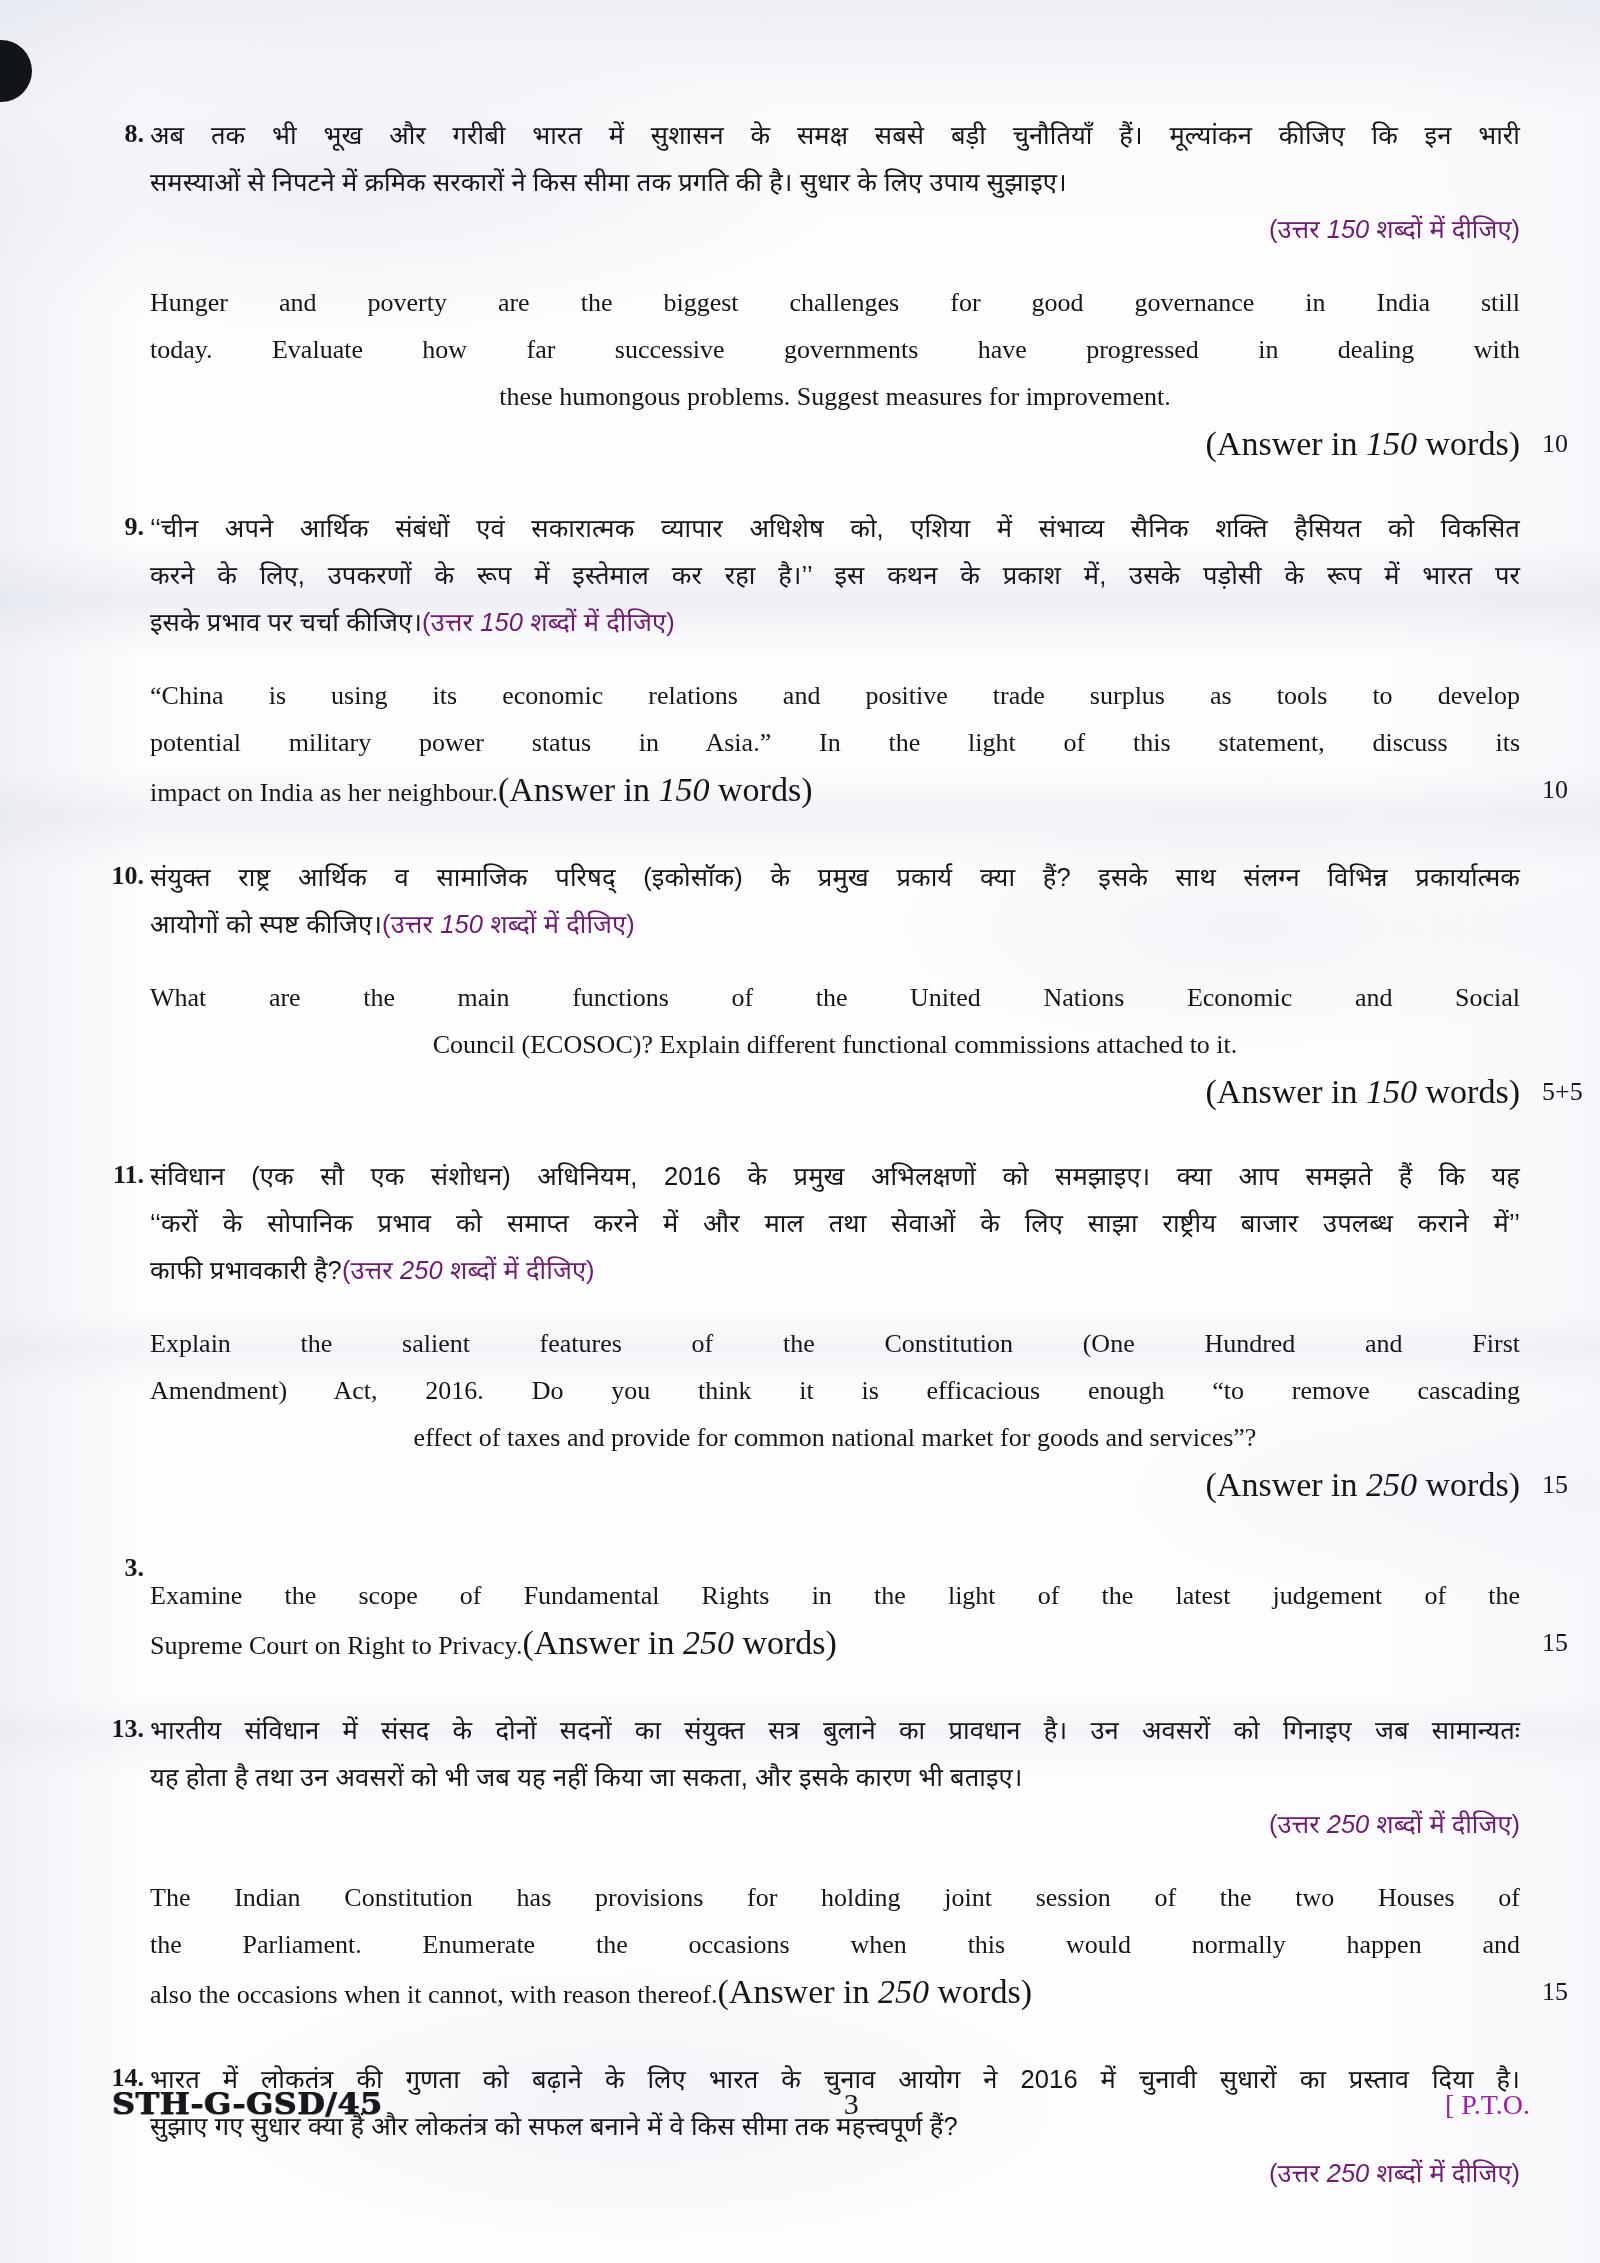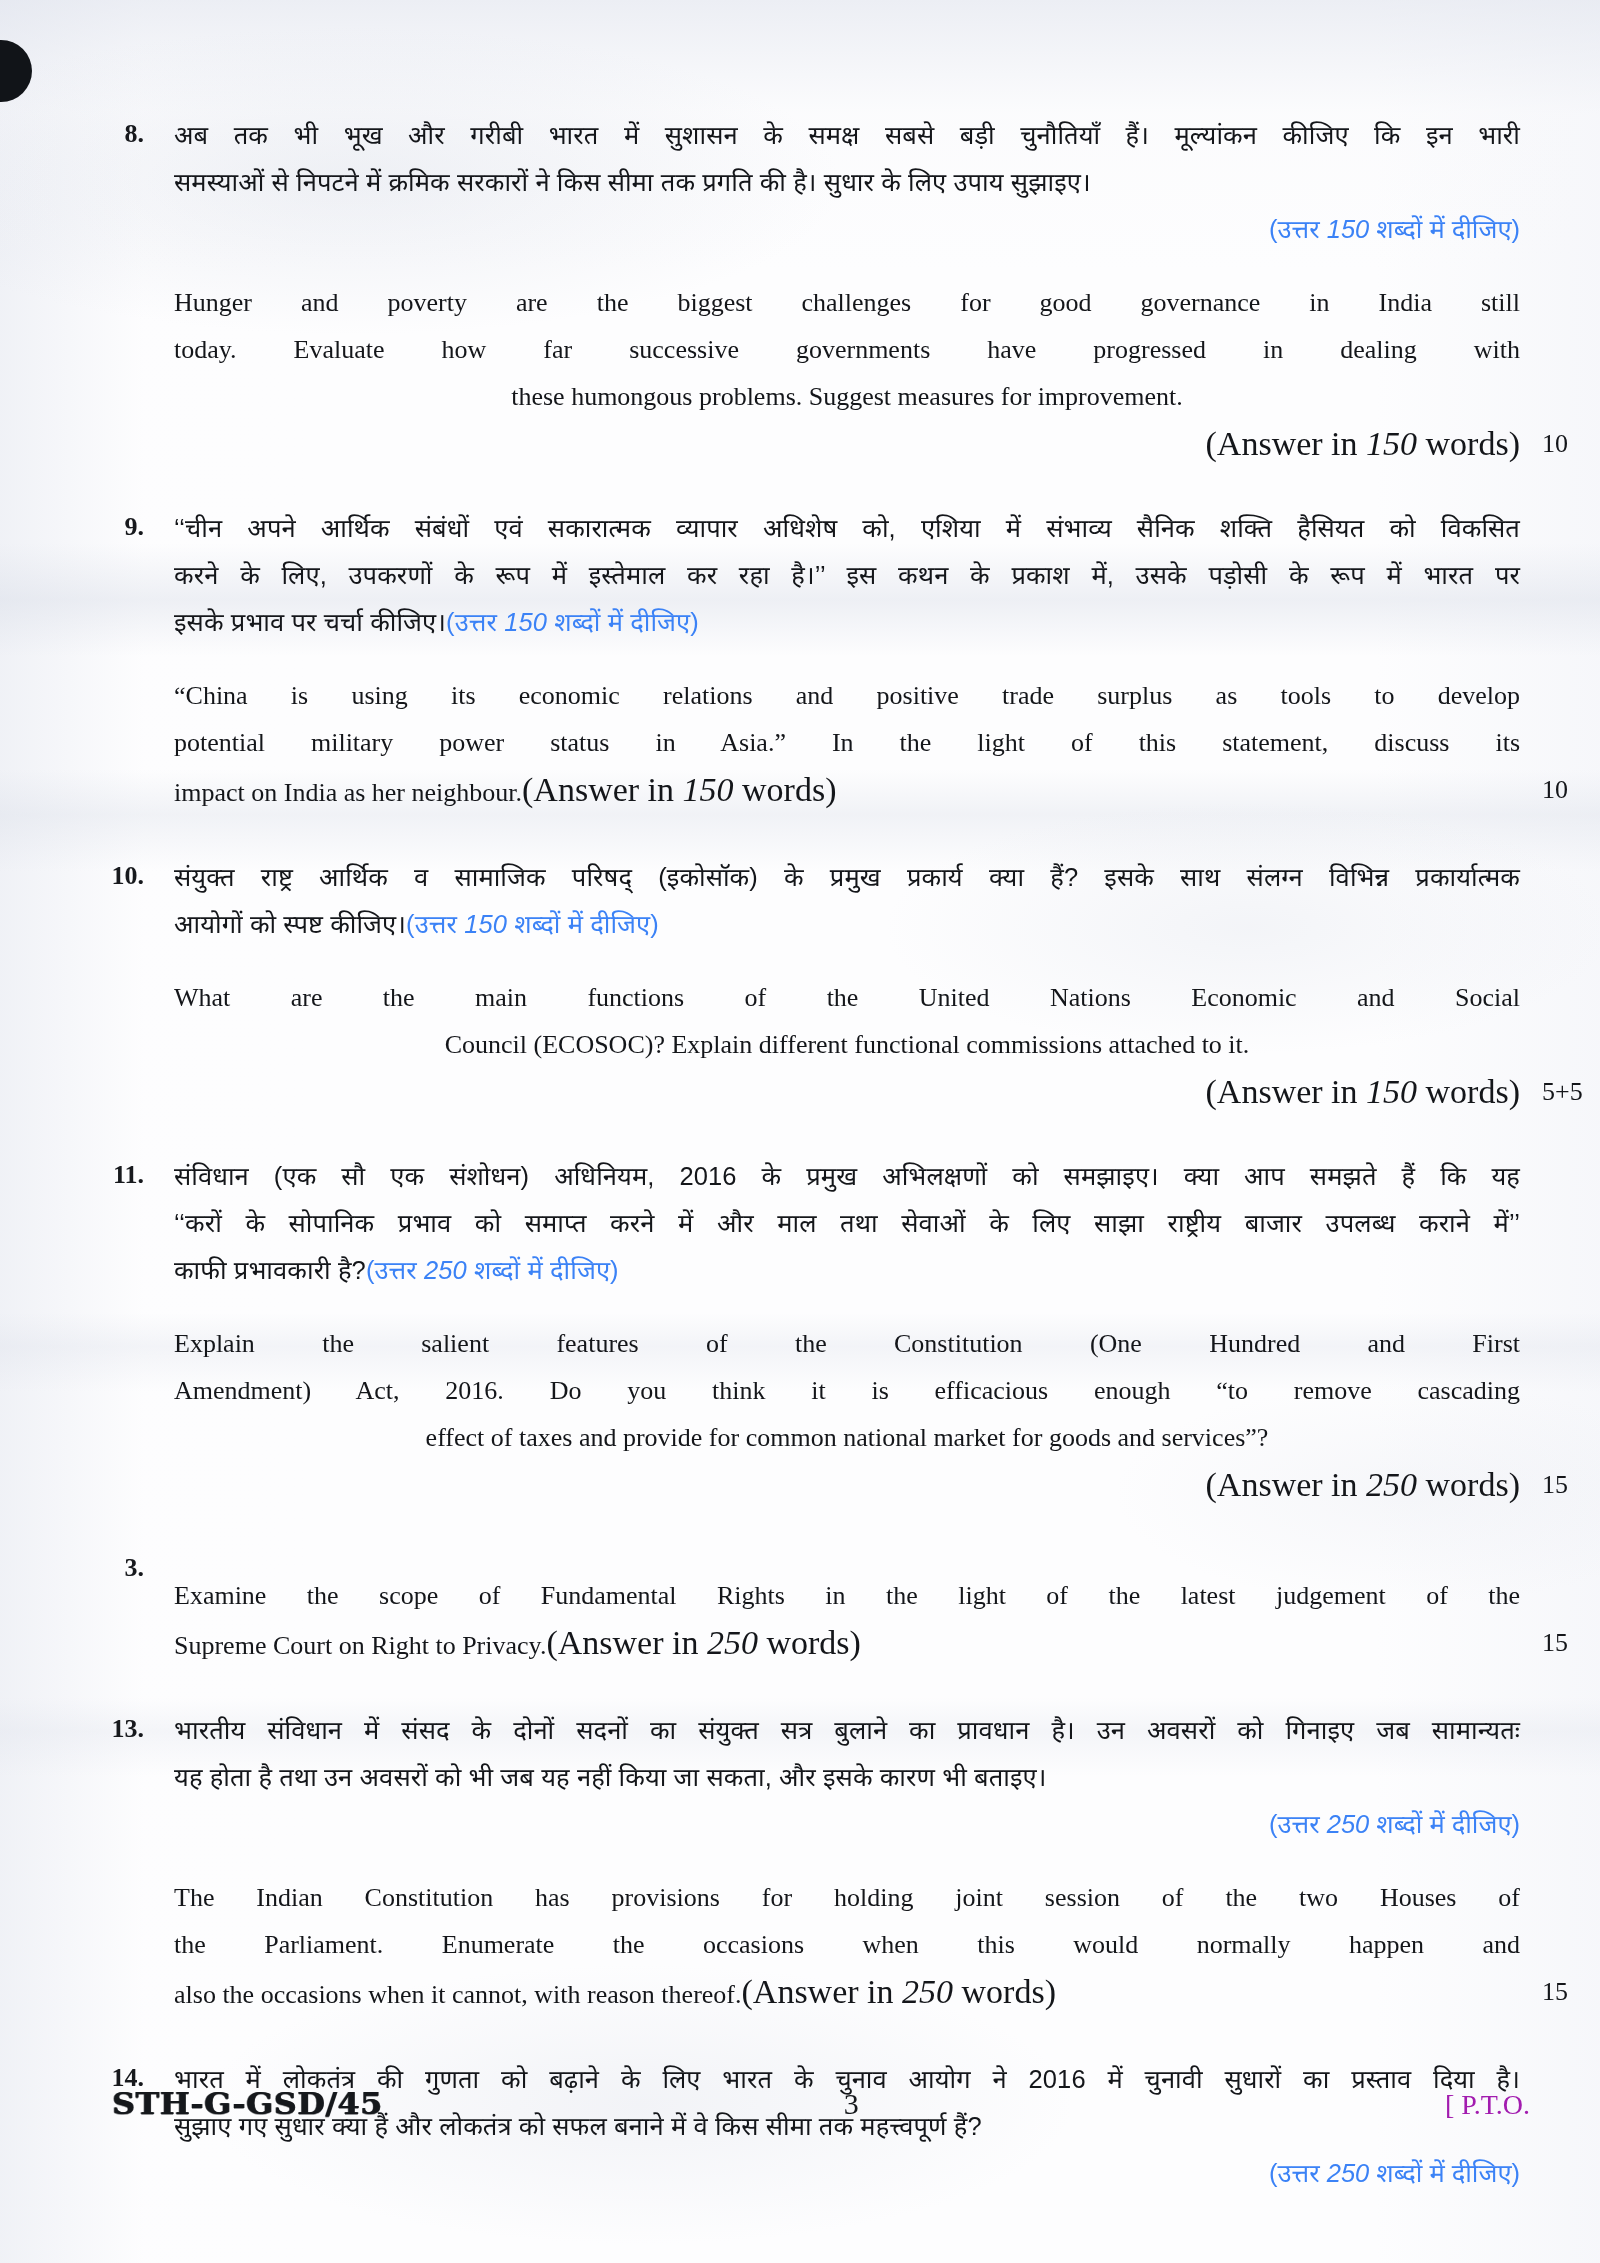--- a/index.html
+++ b/index.html
@@ -75,21 +75,21 @@
     top: 0;
     width: 46px;
     text-align: right;
     font-weight: bold;
     font-size: 26px;
     line-height: 44px;
     color: #17191d;
   }
   .qnum.wide { left: -66px; width: 60px; }
 
-  .body { padding-left: 0; margin-left: 24px; }
+  .body { padding-left: 0; }
 
   
   .hi {
     font-family: "Liberation Sans", "DejaVu Sans", sans-serif;
     font-size: 25.5px;
     line-height: 47px;
     color: #14161a;
     text-align: justify;
     letter-spacing: 0.1px;
   }
@@ -121,21 +121,21 @@
   .note-row {
     display: flex;
     align-items: baseline;
     justify-content: flex-end;
     gap: 0;
   }
   .note-hi {
     font-family: "Liberation Sans", "DejaVu Sans", sans-serif;
     font-size: 25.5px;
     line-height: 47px;
-    color: #3b82f6;
+    color: #701a75;
     white-space: nowrap;
   }
   .note-en {
     font-family: "Liberation Serif", "DejaVu Serif", serif;
     font-size: 34px;
     line-height: 47px;
     color: #14161a;
     white-space: nowrap;
   }
   .num-it { font-style: italic; }

